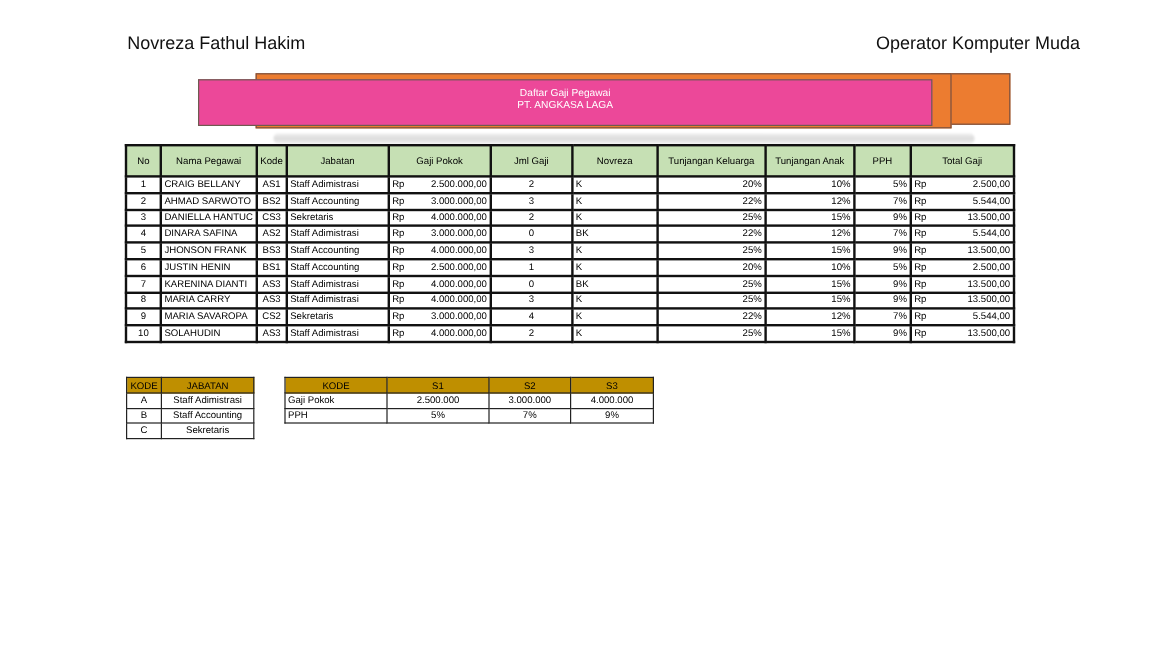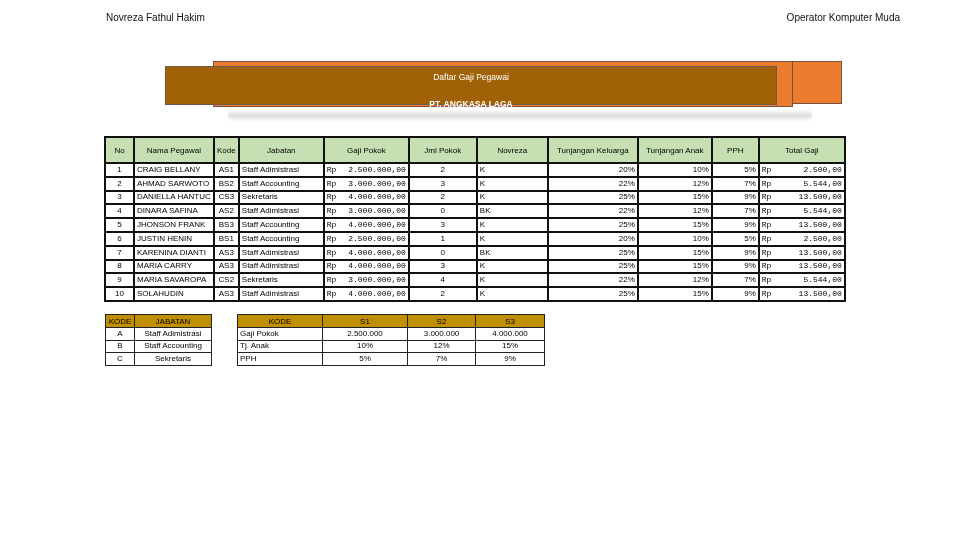--- a/index.html
+++ b/index.html
@@ -1,44 +1,44 @@
 <!DOCTYPE html>
 <html><head>
 <meta charset="utf-8">
 <style>
   html, body { margin:0; padding:0; background:#ffffff; }
   body { width:960px; height:540px; position:relative; overflow:hidden;
          font-family:"Liberation Sans", "DejaVu Sans", sans-serif; color:#000; }
-  .hdr-text { position:absolute; top:12px; font-size:10px; color:#111; }
+  .hdr-text { position:absolute; top:28px; font-size:15px; color:#111; }
   .hdr-left { left:106px; }
   .hdr-right { right:60px;text-align:right; }
 
   
   .banner-back2 { position:absolute; left:776px; top:61px; width:66px; height:43px;
                   background:#ec7c30; border:1px solid #7a5040; box-sizing:border-box; }
   .banner-back1 { position:absolute; left:213px; top:61px; width:580px; height:46px;
                   background:#ec7c30; border:1px solid #7a5040; box-sizing:border-box; }
   .banner-front { position:absolute; left:165px; top:66px; width:612px; height:39px;
-                  background:#a16207; border:1px solid #6f5a50; box-sizing:border-box;
+                  background:#ec4899; border:1px solid #6f5a50; box-sizing:border-box;
                   color:#fff; text-align:center; }
   .banner-title { font-size:8.5px; margin-top:5px; }
-  .banner-sub { font-size:8.5px; font-weight:bold; margin-top:17px; }
+  .banner-sub { font-size:8.5px; font-weight:normal; margin-top:0; }
   .banner-shadow { position:absolute; left:228px; top:111px; width:584px; height:9px;
                    background:linear-gradient(to bottom,#f2f2f2,#dcdcdc,#f2f2f2);
                    border-radius:4px; filter:blur(1px); }
-  table.main { position:absolute; left:104px; top:136px; border-collapse:collapse;
+  table.main { position:absolute; left:104px; top:120px; border-collapse:collapse;
                table-layout:fixed; font-size:8px; }
   table.main th { background:#c6e0b4; font-weight:normal; height:24px;
                   border:2px solid #111; font-size:8px; text-align:center; padding:0; }
   table.main td { height:11.8px; border:2px solid #111; padding:0 2px; white-space:nowrap;
                   overflow:hidden; line-height:10px; background:#fff; }
   .c { text-align:center; }
   .r { text-align:right; }
   .l { text-align:left;margin-left:23px; }
-  .rp { display:flex; justify-content:space-between;font-family:Liberation Mono, monospace; }
+  .rp { display:flex; justify-content:space-between; }
 
   
   table.lk { position:absolute; border-collapse:collapse; table-layout:fixed; font-size:8px; }
   table.lk th { background:#bf8f00; font-weight:normal; border:1px solid #222; height:12px;
                 padding:0; text-align:center; }
   table.lk td { border:1px solid #222; height:11.5px; padding:0 2px; line-height:10px; white-space:nowrap; }
 </style>
 </head>
 <body>
 
@@ -67,21 +67,21 @@
       <col style="width:47px">
       <col style="width:86px">
   </colgroup>
   <thead>
     <tr>
       <th>No</th>
       <th>Nama Pegawai</th>
       <th>Kode</th>
       <th>Jabatan</th>
       <th>Gaji Pokok</th>
-      <th>Jml Pokok</th>
+      <th>Jml Gaji</th>
       <th>Novreza</th>
       <th>Tunjangan Keluarga</th>
       <th>Tunjangan Anak</th>
       <th>PPH</th>
       <th>Total Gaji</th>
     </tr>
   </thead>
   <tbody id="main-body">
       <tr>
         <td class="c">1</td>
@@ -359,25 +359,19 @@
     </tr>
   </thead>
   <tbody id="gol-body">
       <tr>
         <td class="l">Gaji Pokok</td>
         <td class="c">2.500.000</td>
         <td class="c">3.000.000</td>
         <td class="c">4.000.000</td>
       </tr>
       <tr>
-        <td class="l">Tj. Anak</td>
-        <td class="c">10%</td>
-        <td class="c">12%</td>
-        <td class="c">15%</td>
-      </tr>
-      <tr>
         <td class="l">PPH</td>
         <td class="c">5%</td>
         <td class="c">7%</td>
         <td class="c">9%</td>
       </tr>
     </tbody>
 </table>
 
 </body></html>

